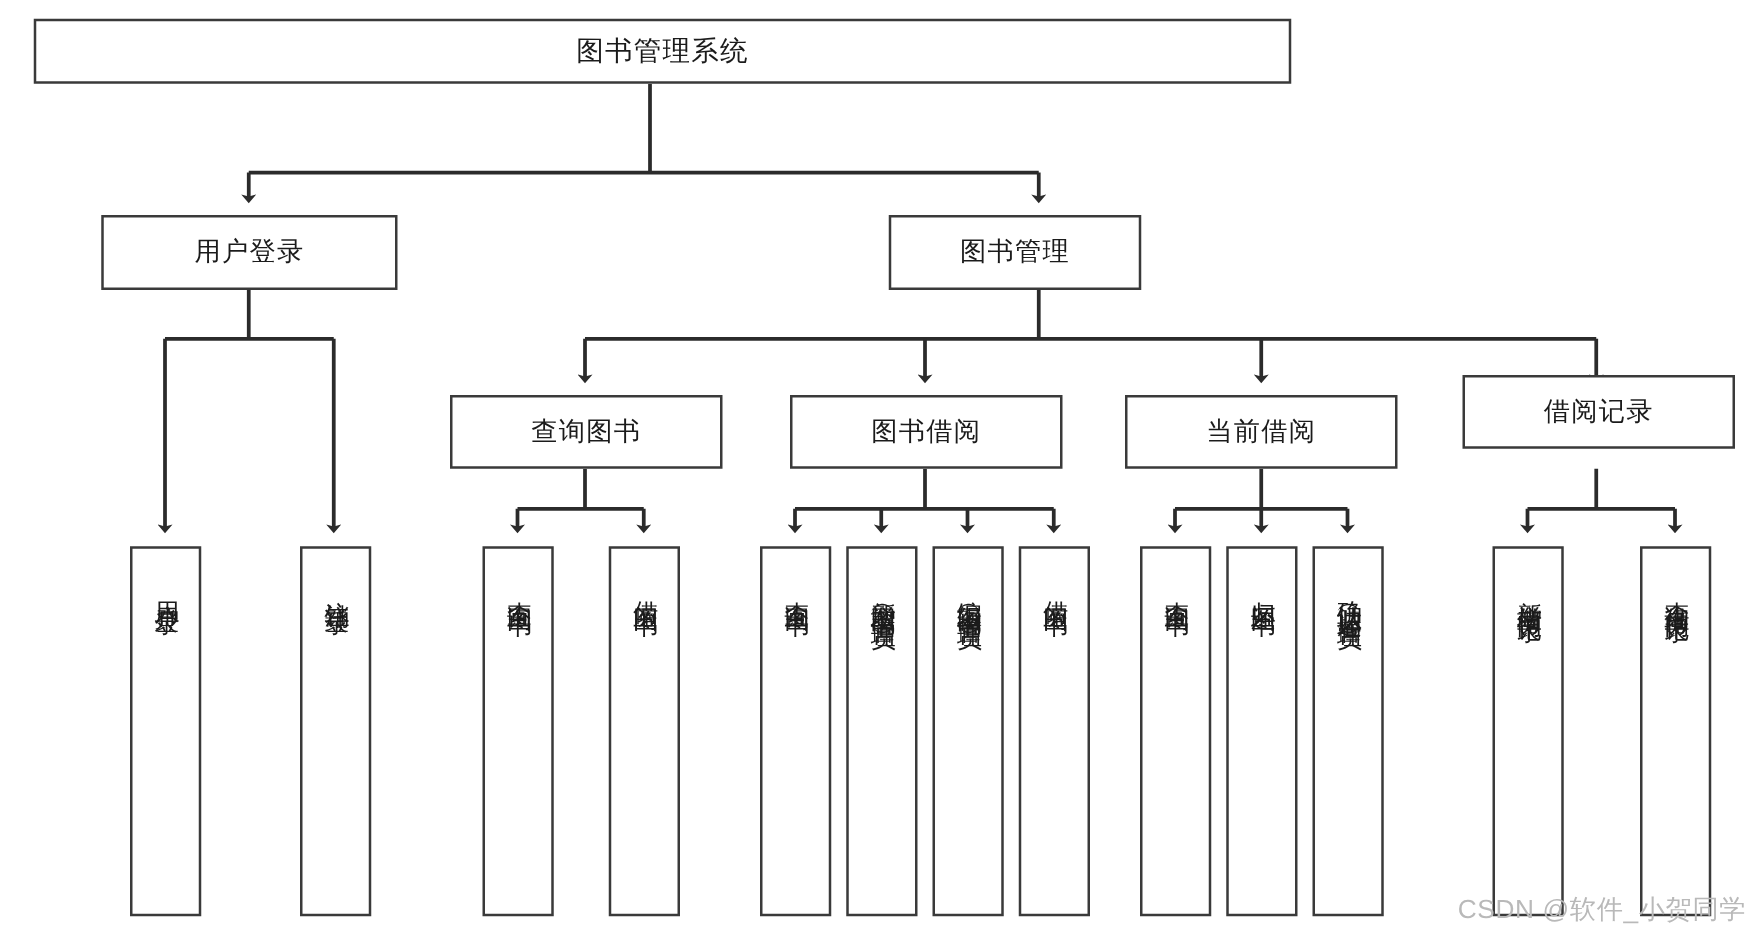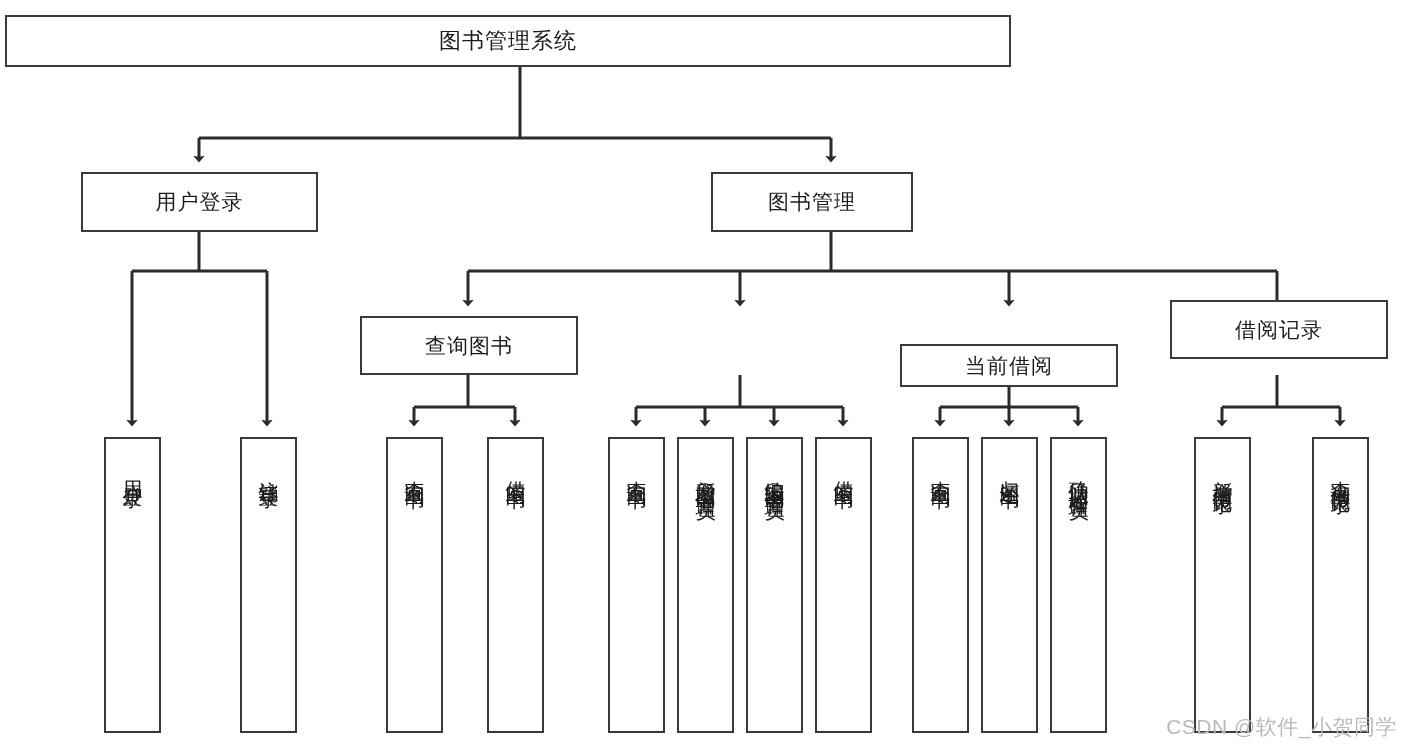--- a/index.html
+++ b/index.html
@@ -117,38 +117,41 @@
       <path d="M 1009 407 L 1009 422" marker-end="url(#arrow)"></path>
       <path d="M 1078 407 L 1078 422" marker-end="url(#arrow)"></path>
 
       <path d="M 1277 375 L 1277 407"></path>
       <path d="M 1222 407 L 1340 407"></path>
       <path d="M 1222 407 L 1222 422" marker-end="url(#arrow)"></path>
       <path d="M 1340 407 L 1340 422" marker-end="url(#arrow)"></path>
     </g>
   </svg>
 
-  <div class="node root horiz" style="left:5px; top:15px; width:1006px; height:52px;">
+  <div class="node root horiz" style="left:27px; top:15px; width:1006px; height:52px;">
     <span>图书管理系统</span>
   </div>
 
   <div class="node horiz" style="left:81px; top:172px; width:237px; height:60px;">
     <span>用户登录</span>
   </div>
 
   <div class="node horiz" style="left:711px; top:172px; width:202px; height:60px;">
     <span>图书管理</span>
   </div>
 
   <div class="node horiz" style="left:360px; top:316px; width:218px; height:59px;">
     <span>查询图书</span>
   </div>
 
-
-  <div class="node horiz" style="left:900px; top:316px; width:218px; height:43px;margin-top:28px;">
+  <div class="node horiz" style="left:632px; top:316px; width:218px; height:59px;">
+    <span>图书借阅</span>
+  </div>
+
+  <div class="node horiz" style="left:900px; top:316px; width:218px; height:59px;">
     <span>当前借阅</span>
   </div>
 
   <div class="node horiz" style="left:1170px; top:300px; width:218px; height:59px;">
     <span>借阅记录</span>
   </div>
 
   <div class="node leaf" style="left:104px; top:437px; width:57px; height:296px;">
     <span class="vtext">用户登录</span>
   </div>

